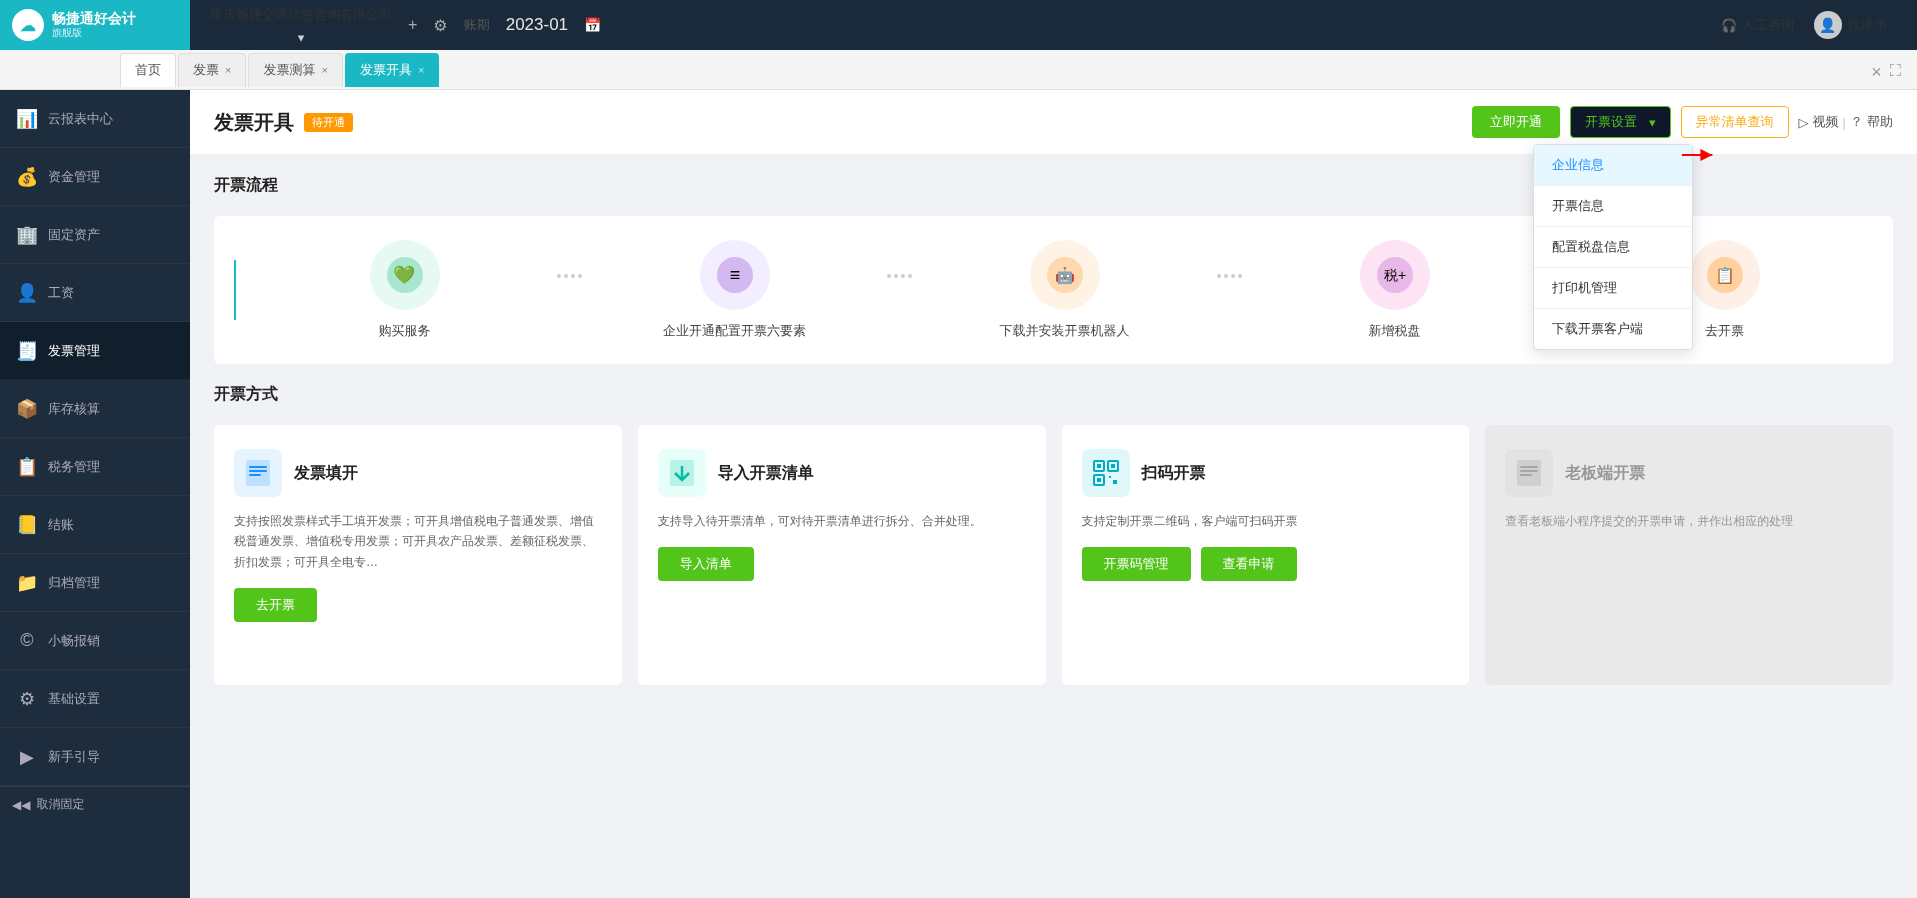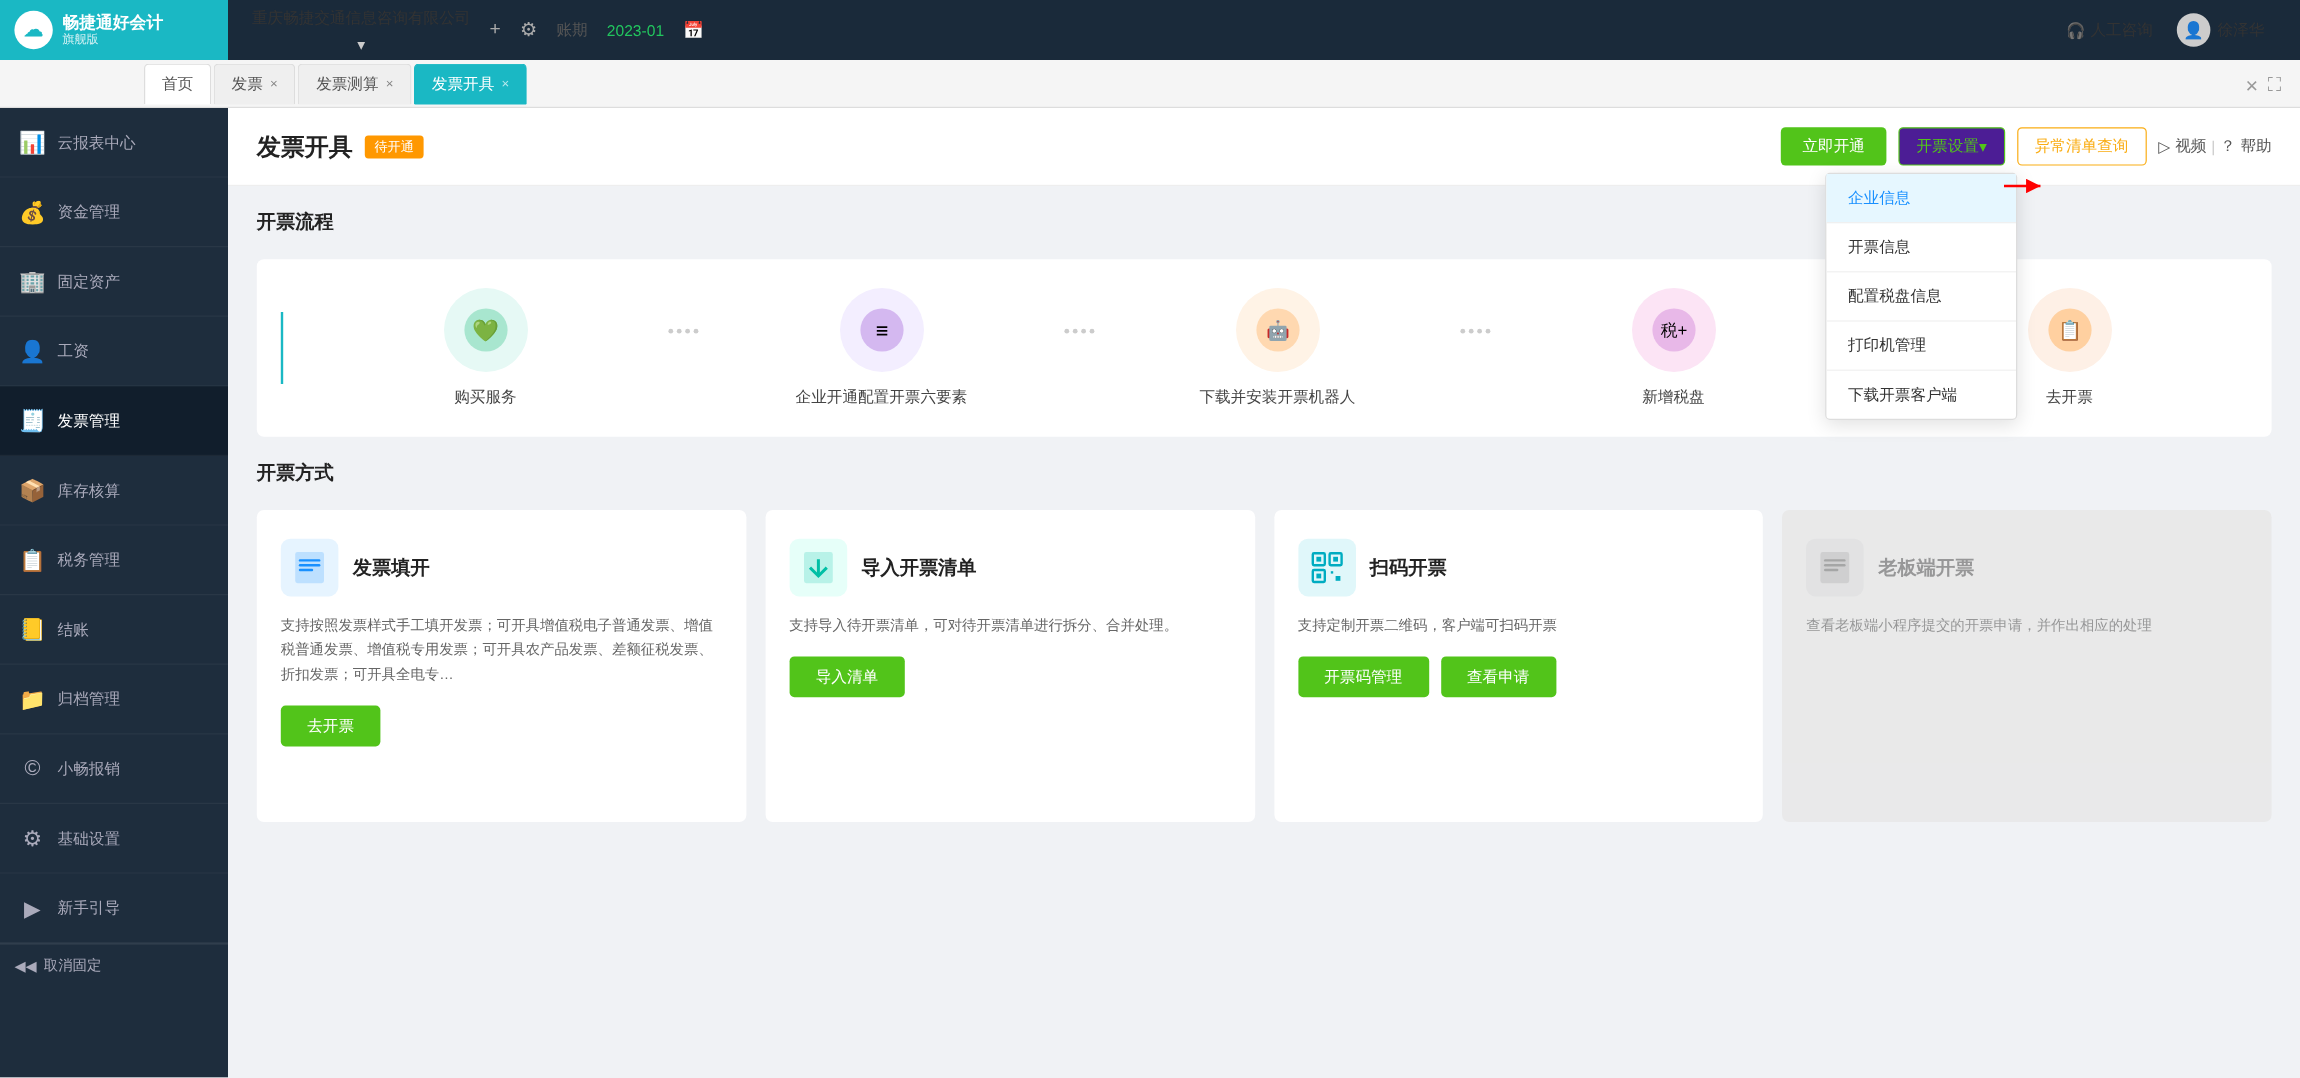--- a/index.html
+++ b/index.html
@@ -151,48 +151,48 @@
     .btn-primary {
       background: #52c41a;
       color: white;
       border: none;
       padding: 7px 18px;
       border-radius: 4px;
       cursor: pointer;
       font-size: 13px;
     }
     .btn-outline-green {
-      background: #4c1d95;
+      background: #0f172a;
       color: #52c41a;
       border: 1.5px solid #52c41a;
       padding: 6px 14px;
       border-radius: 4px;
       cursor: pointer;
       font-size: 13px;
-      display: flex; align-items: center; gap: 0;
+      display: flex; align-items: center; gap: 12px;
     }
     .btn-outline-yellow {
       background: white;
       color: #faad14;
       border: 1.5px solid #faad14;
       padding: 6px 14px;
       border-radius: 4px;
       cursor: pointer;
       font-size: 13px;
     }
     .btn-help {
       background: none; border: none; color: #555; cursor: pointer; font-size: 13px;
       display: flex; align-items: center; gap: 4px;
     }
 
     
     .dropdown-menu {
       position: absolute;
       top: 38px;
-      right: 212px;
+      right: 200px;
       background: white;
       border: 1px solid #ddd;
       border-radius: 4px;
       box-shadow: 0 4px 16px rgba(0,0,0,0.12);
       width: 160px;
       z-index: 100;
     }
     .dropdown-item {
       padding: 11px 18px;
       font-size: 13px;
@@ -298,21 +298,21 @@
     </div>
   </div>
   <div class="top-bar-center">
     <div class="company-selector">
       <span class="company-name">重庆畅捷交通信息咨询有限公司</span>
       <span>▾</span>
     </div>
     <span style="color:#aaa;font-size:16px;cursor:pointer;">+</span>
     <span style="color:#aaa;font-size:16px;cursor:pointer;">⚙</span>
     <span style="color:#555;font-size:13px;">账期</span>
-    <span style="color:#22c55e;font-size:13px;font-weight:500;">2023-01</span>
+    <span style="color:#e5e5e5;font-size:17px;font-weight:500;">2023-01</span>
     <span style="color:#aaa;font-size:14px;cursor:pointer;">📅</span>
   </div>
   <div class="top-bar-actions">
     <div class="consultation">
       <span>🎧</span>
       <span>人工咨询</span>
     </div>
     <div class="user-info">
       <div class="user-avatar">
         <span style="font-size:14px;">👤</span>

